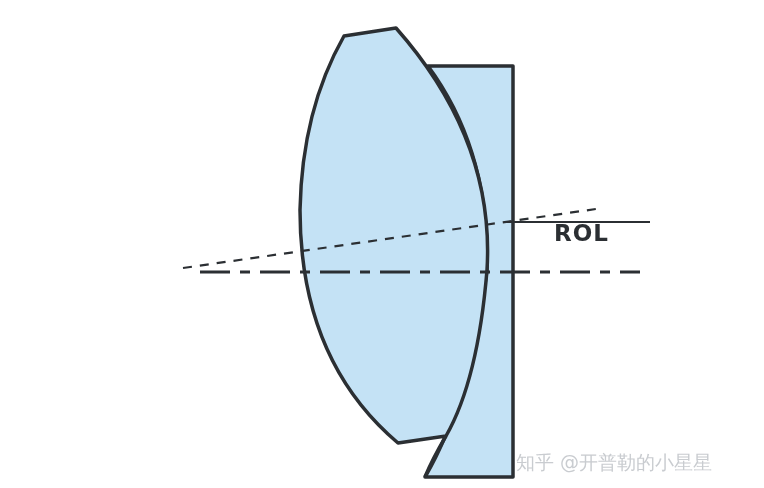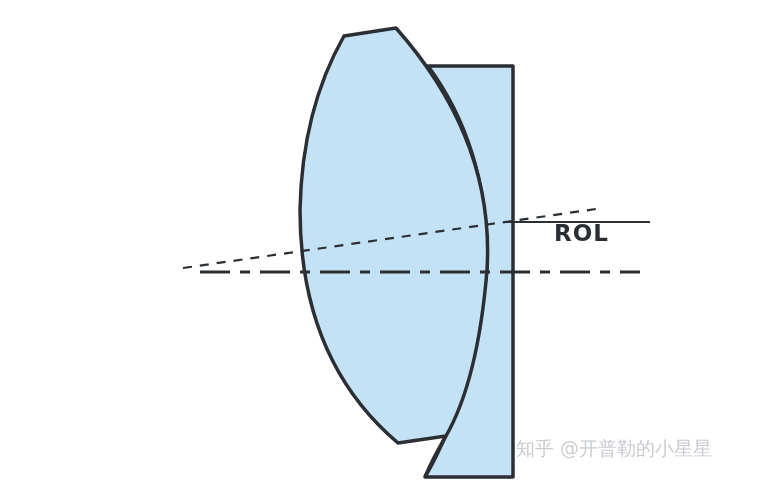--- a/index.html
+++ b/index.html
@@ -1,19 +1,19 @@
 <!DOCTYPE html>
 <html><head>
 <meta charset="utf-8">
 <style>
   html, body { margin: 0; padding: 0; background: #ffffff; }
   body { width: 764px; height: 488px; position: relative; overflow: hidden; font-family: "DejaVu Sans", sans-serif; }
   svg { position: absolute; left: 0; top: 0; }
   .rol-label { position: absolute; left: 554px; top: 220px; font-family: "DejaVu Sans", sans-serif; font-weight: bold; font-size: 23px; color: #2b2f33; letter-spacing: 1px; }
-  .watermark { position: absolute; left: 516px; top: 436px; font-family: "DejaVu Sans", sans-serif; font-size: 19px; color: #c9ccd0; }
+  .watermark { position: absolute; left: 516px; top: 450px; font-family: "DejaVu Sans", sans-serif; font-size: 19px; color: #c9ccd0; }
 </style>
 </head>
 <body>
 
 <svg width="764" height="488" viewBox="0 0 764 488">
 
   <path d="M 428 66 L 513 66 L 513 477 L 425 477 Q 470 400 487 270 Q 490 150 428 66 Z" fill="#c4e2f5" stroke="#2b2f33" stroke-width="3.5" stroke-linejoin="round"></path>
 
   <path d="M 344 36 L 396 28 Q 495 140 487 270 Q 478 380 446 436 L 398 443 Q 300 360 300 210 Q 302 110 344 36 Z" fill="#c4e2f5" stroke="#2b2f33" stroke-width="3.5" stroke-linejoin="round"></path>
 

